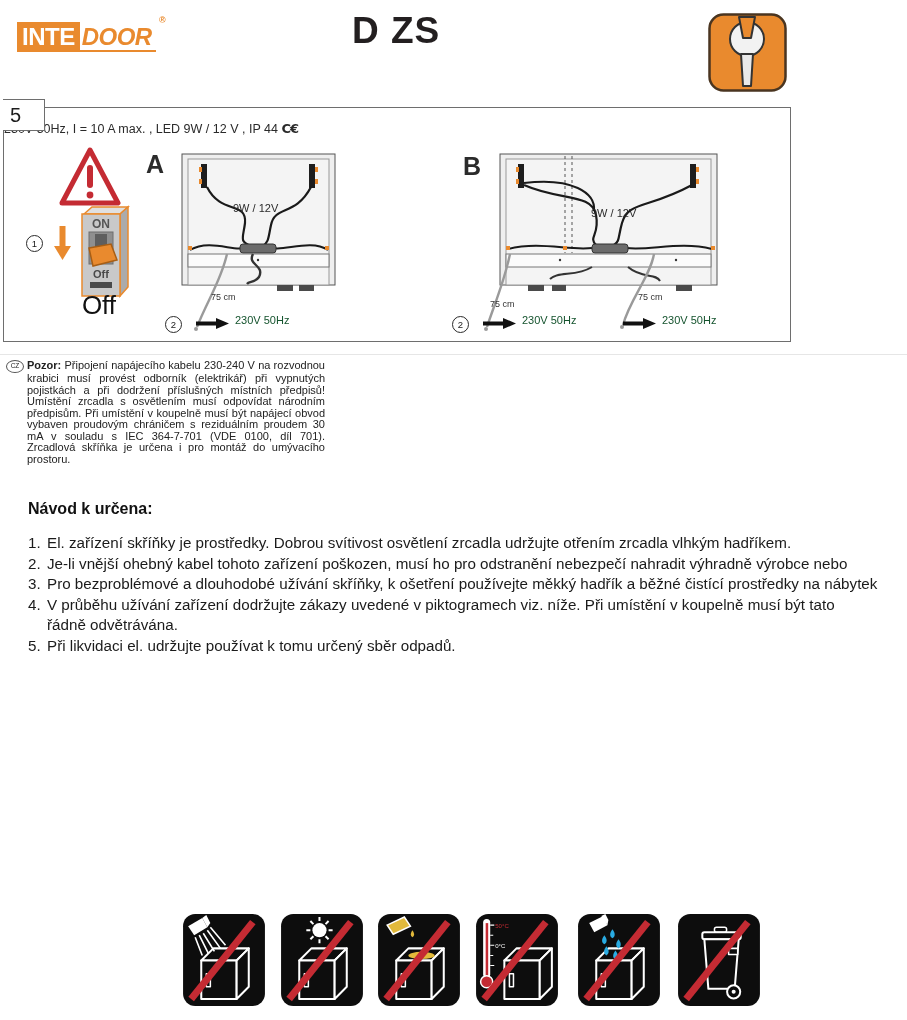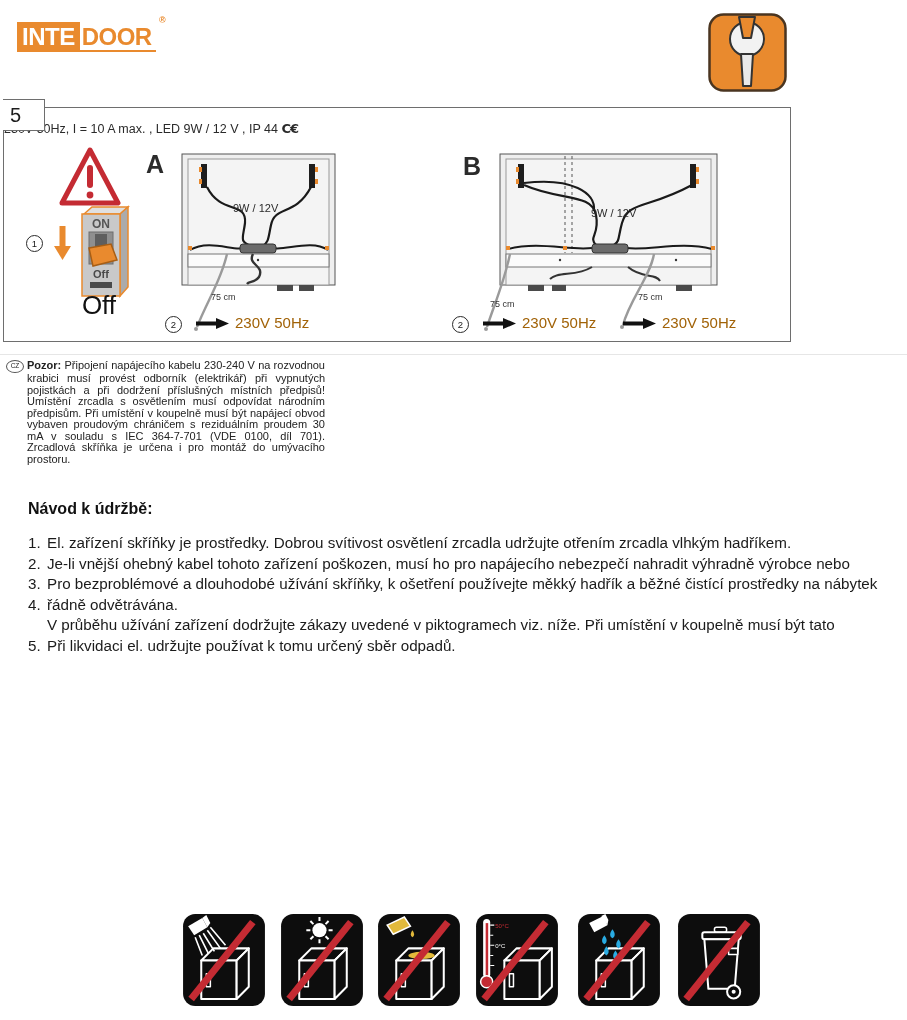--- a/index.html
+++ b/index.html
@@ -5,35 +5,35 @@
   html,body{margin:0;padding:0;background:#fff;}
   #page{position:relative;width:907px;height:1020px;background:#fff;overflow:hidden;
         font-family:"Liberation Sans",sans-serif;color:#1c1c1c;}
   .abs{position:absolute;}
 
   
   .logo-row{display:inline-flex;align-items:stretch;position:relative;}
   .logo-inte{background:#E98A2E;color:#fff;border:2px solid #E98A2E;font-weight:bold;
              font-size:24px;line-height:26px;padding:0 3px;letter-spacing:-0.5px;}
   .logo-door{color:#E98A2E;font-weight:bold;font-size:24px;line-height:26px;padding:0 4px 0 2px;
-             border-bottom:2px solid #E98A2E;letter-spacing:-0.5px;align-self:flex-end;}
+             border-bottom:2px solid #E98A2E;letter-spacing:-0.5px;align-self:flex-end;font-style:italic;}
   .logo-reg{position:absolute;right:-10px;top:-7px;color:#E98A2E;font-size:9px;font-weight:bold;}
   .doc-title{font-size:37px;font-weight:bold;letter-spacing:1px;color:#231f20;}
 
   
   .sec-box{border:1px solid #6e6e6e;background:#fff;}
   .sec-tab{background:#fff;border-top:1px solid #6e6e6e;border-right:1px solid #6e6e6e;
            border-bottom:1px solid #6e6e6e;font-size:20px;line-height:30px;padding-left:7px;}
   .spec-line{width:100%;text-align:left;font-size:12.5px;color:#2a2a2a;}
   .ce{font-weight:bold;letter-spacing:-1px;font-family:"DejaVu Sans",sans-serif;font-size:13px;}
   .circle-num{display:inline-block;width:15px;height:15px;border:1px solid #2a2a2a;border-radius:50%;
               font-size:9.5px;line-height:15px;text-align:center;color:#1a1a1a;background:#fff;}
   .diag-label{font-size:25px;font-weight:bold;color:#2b2b2b;}
   .small-note{font-size:9px;color:#333;}
-  .mains{font-size:15px;color:#a16207;}
+  .mains{font-size:11px;color:#14532d;}
   .power-lbl{font-size:11px;color:#2a2a2a;margin-top:12px;}
   .off-big{font-size:26px;color:#111;}
 
   
   .sep{background:#e6e6e6;}
 
   
   .warn{width:298px;font-size:11px;line-height:11.5px;text-align:justify;color:#222;
         padding-left:21px;text-indent:-21px;}
   .warn b{font-weight:bold;margin-top:40px;}
@@ -56,20 +56,21 @@
 <div id="page">
 
   <div class="abs" style="left:17px;top:22px;">
     <span class="logo-row">
       <span class="logo-inte">INTE</span>
       <span class="logo-door">DOOR</span>
       <span class="logo-reg">®</span>
     </span>
   </div>
 
+  <div class="abs doc-title" style="left:352px;top:10px;">D ZS</div>
 
   <svg class="abs" style="left:708px;top:13px;" width="79" height="79" viewBox="0 0 79 79">
     <rect x="1.5" y="1.5" width="76" height="76" rx="14" fill="#E98A2E" stroke="#4a3520" stroke-width="2.5"></rect>
     <circle cx="39" cy="26" r="17" fill="#f2f2f2" stroke="#333" stroke-width="2"></circle>
     <path d="M31,4 L47,4 L43,25 L35,25 Z" fill="#E98A2E" stroke="#333" stroke-width="2" stroke-linejoin="round"></path>
     <path d="M33,41 L45,41 L43,73 L35,73 Z" fill="#e9e9e9" stroke="#333" stroke-width="2" stroke-linejoin="round"></path>
   </svg>
 
   <div class="abs sec-tab" style="left:3px;top:99px;width:34px;height:30px;z-index:2;">5</div>
 
@@ -198,39 +199,39 @@
     <div class="abs mains" style="left:658px;top:206px;">230V 50Hz</div>
   </div>
 
   <div class="abs sep" style="left:0;top:354px;width:907px;height:1px;"></div>
 
   <div class="abs warn" style="left:6px;top:360px;">
     <span class="cz-badge">CZ</span><b>Pozor:</b>
     <span>Připojení napájecího kabelu 230-240 V na rozvodnou krabici musí provést odborník (elektrikář) při vypnutých pojistkách a při dodržení příslušných místních předpisů! Umístění zrcadla s osvětlením musí odpovídat národním předpisům. Při umístění v koupelně musí být napájecí obvod vybaven proudovým chráničem s reziduálním proudem 30 mA v souladu s IEC 364-7-701 (VDE 0100, díl 701). Zrcadlová skříňka je určena i pro montáž do umývacího prostoru.</span>
   </div>
 
-  <div class="abs maint-head" style="left:28px;top:500px;">Návod k údržbě:</div>
+  <div class="abs maint-head" style="left:28px;top:500px;">Návod k určena:</div>
 
   <div class="abs mlist" style="left:28px;top:533px;width:879px;">
     <div class="mi">
       <span class="num">1.</span>
       <div class="ml">El. zařízení skříňky je prostředky. Dobrou svítivost osvětlení zrcadla udržujte otřením zrcadla vlhkým hadříkem.</div>
     </div>
     <div class="mi">
       <span class="num">2.</span>
-      <div class="ml">Je-li vnější ohebný kabel tohoto zařízení poškozen, musí ho pro napájecího nebezpečí nahradit výhradně výrobce nebo</div>
+      <div class="ml">Je-li vnější ohebný kabel tohoto zařízení poškozen, musí ho pro odstranění nebezpečí nahradit výhradně výrobce nebo</div>
     </div>
     <div class="mi">
       <span class="num">3.</span>
       <div class="ml">Pro bezproblémové a dlouhodobé užívání skříňky, k ošetření používejte měkký hadřík a běžné čistící prostředky na nábytek</div>
     </div>
     <div class="mi">
       <span class="num">4.</span>
+      <div class="ml">V průběhu užívání zařízení dodržujte zákazy uvedené v piktogramech viz. níže. Při umístění v koupelně musí být tato</div>
       <div class="ml">řádně odvětrávána.</div>
-      <div class="ml">V průběhu užívání zařízení dodržujte zákazy uvedené v piktogramech viz. níže. Při umístění v koupelně musí být tato</div>
     </div>
     <div class="mi">
       <span class="num">5.</span>
       <div class="ml">Při likvidaci el. udržujte používat k tomu určený sběr odpadů.</div>
     </div>
   </div>
 
   <div class="abs" style="left:182px;top:913px;">
     <svg width="84" height="94" viewBox="0 0 83 93">
       <rect x="1" y="1" width="81" height="91" rx="12" fill="#0d0d0d"></rect>

